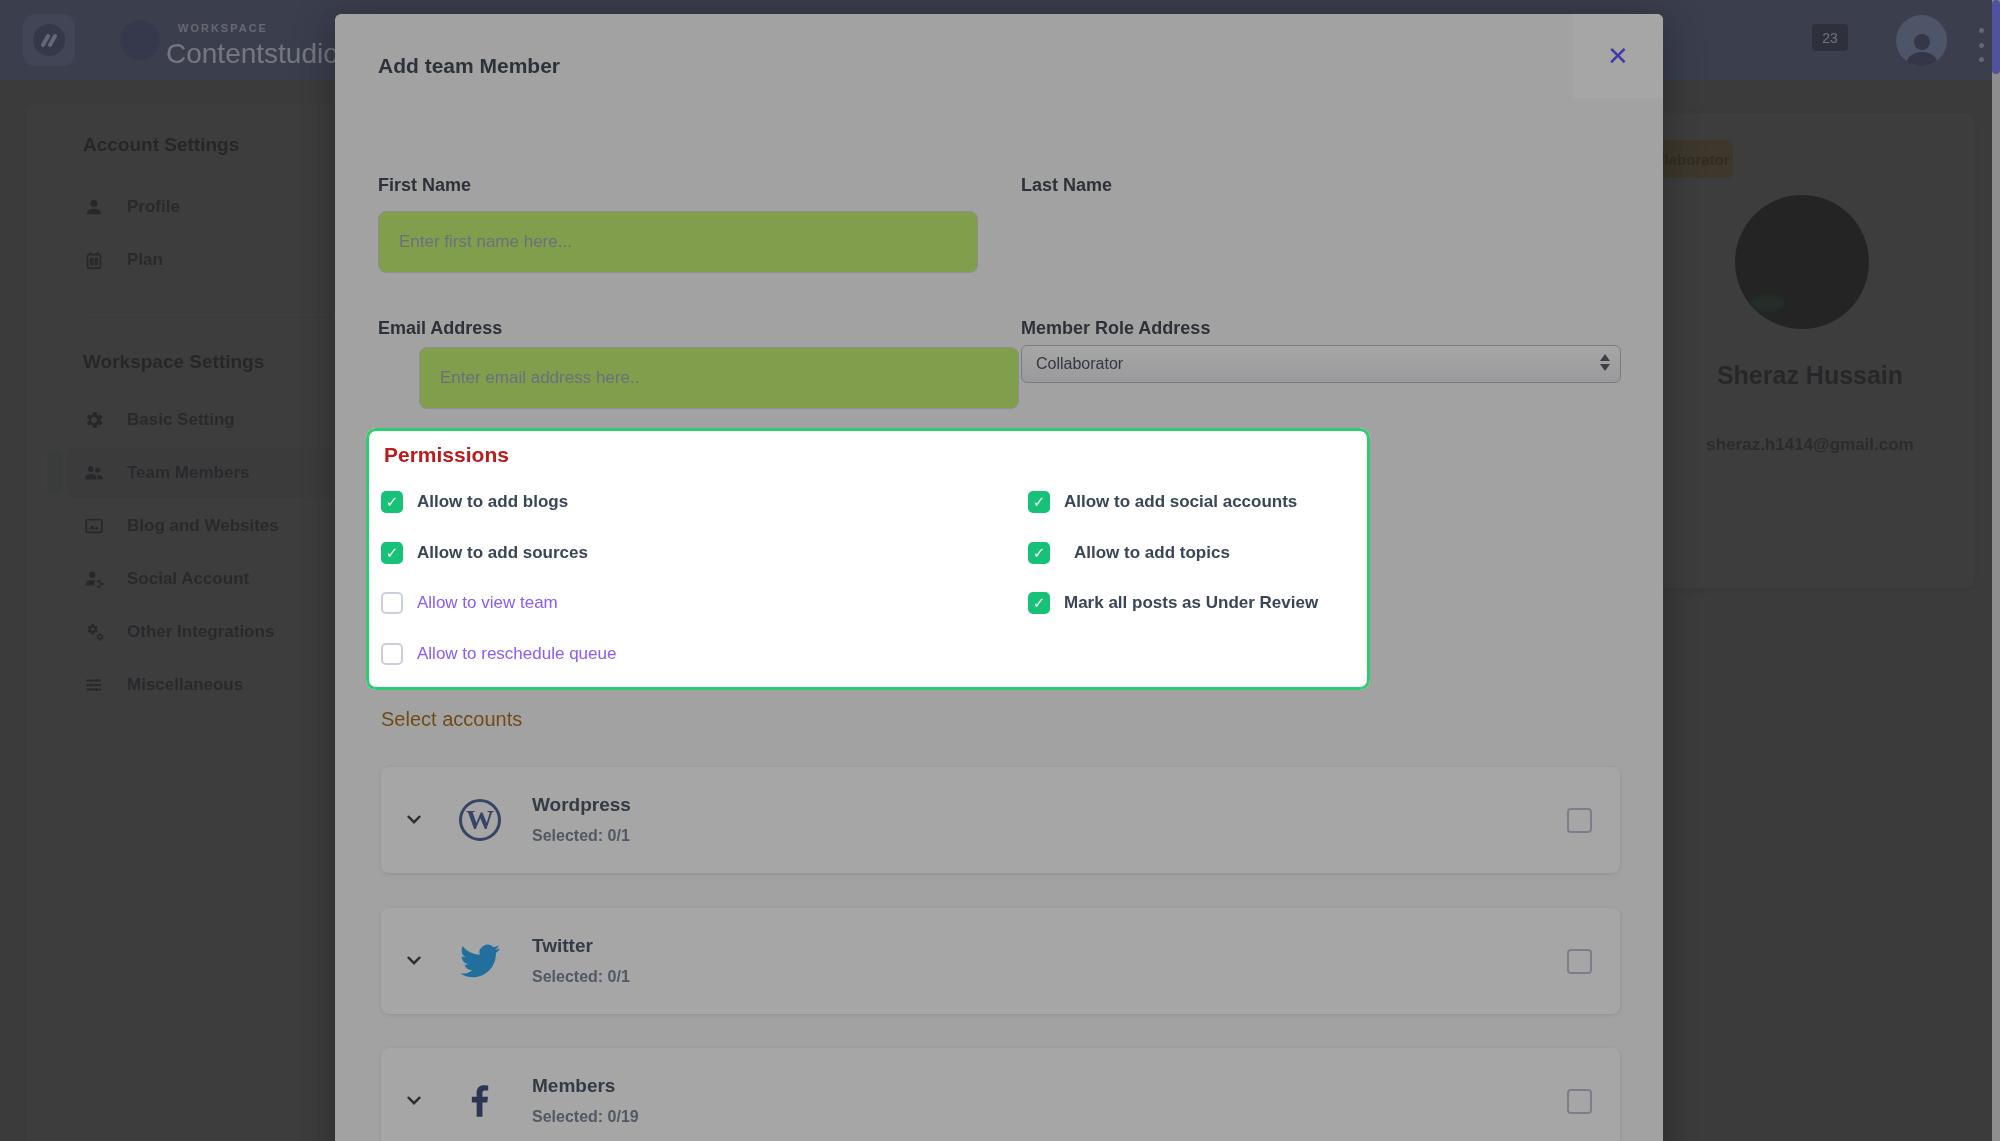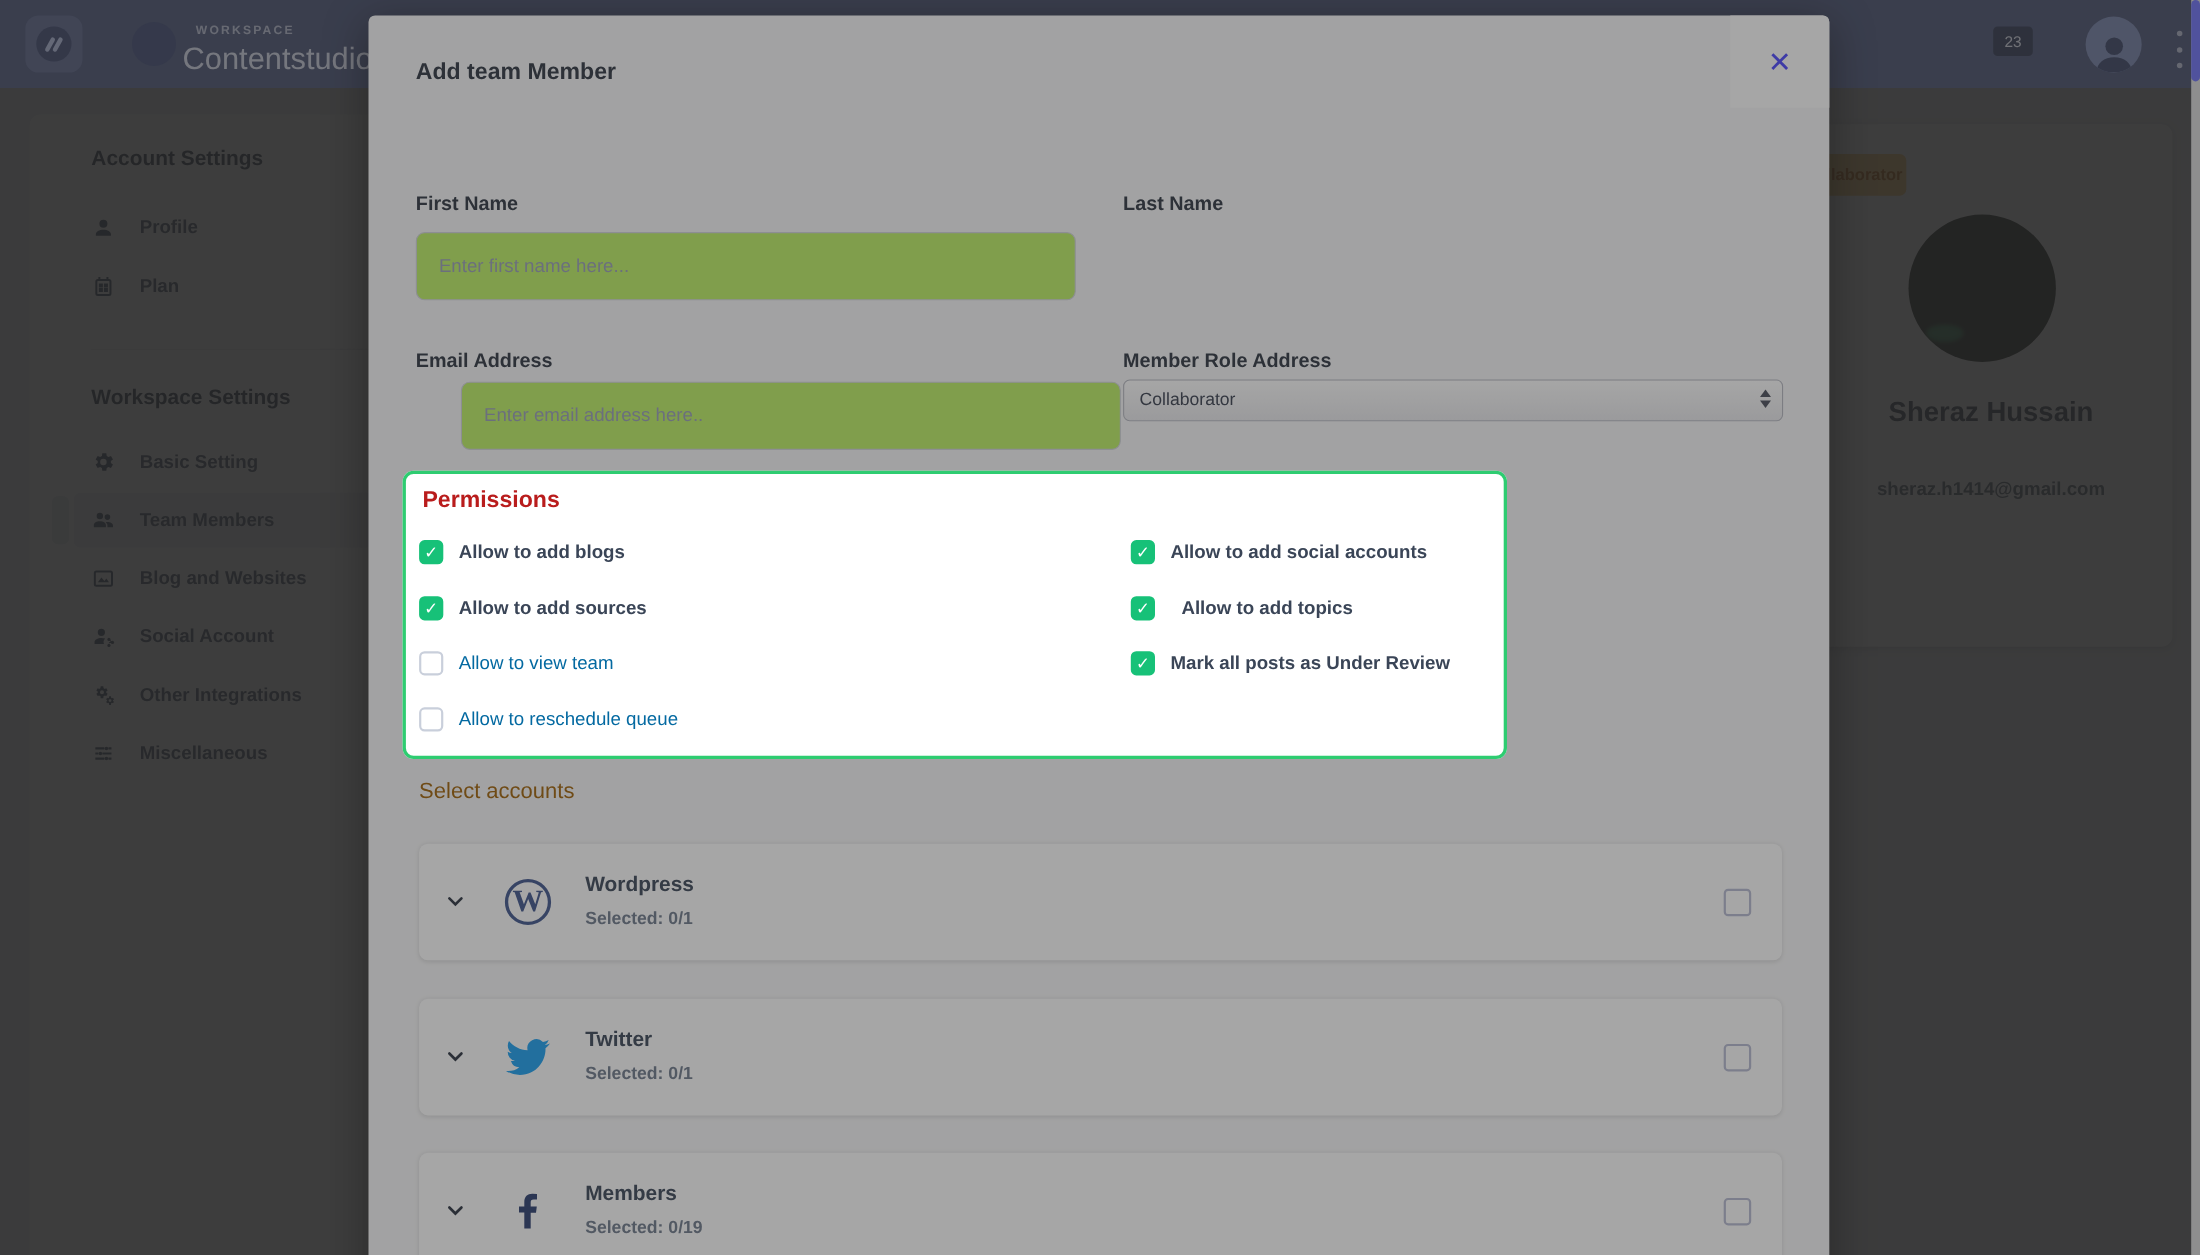--- a/index.html
+++ b/index.html
@@ -83,21 +83,21 @@
 
   
   .perm-panel { position:absolute; left:31px; top:414px; width:1004px; height:262px;
                 background:#ffffff; border-radius:10px; }
   .perm-title { position:absolute; left:18px; top:15px; font-size:21px; font-weight:bold; color:#b91c1c; }
   .perm-item { position:absolute; height:24px; display:flex; align-items:center; gap:14px; cursor:pointer; }
   .pcheck { width:22px; height:22px; border:2px solid #c9cfdb; border-radius:5px; background:#fff;
             display:flex; align-items:center; justify-content:center; flex:0 0 22px; }
   .perm-item.checked .pcheck { background:#17c178; border-color:#17c178; }
   .perm-item.checked .pcheck::after { content:"✓"; color:#ffffff; font-size:15px; font-weight:bold; }
-  .perm-label { font-size:17px; color:#0369a1; }
+  .perm-label { font-size:17px; color:#8b5cf6; }
   .perm-item.checked .perm-label { color:#3a4557; font-weight:bold; }
 
   
   .sa-title { position:absolute; left:46px; top:694px; font-size:20px; font-weight:normal; color:#a16207; }
   .acct-card { position:absolute; left:46px; width:1239px; height:106px; background:#ffffff;
                border-radius:8px; box-shadow:0 1px 5px rgba(0,0,0,0.13); }
   .acct-chevron { position:absolute; left:22px; top:41px; width:22px; height:22px; cursor:pointer; color:#2b3340; }
   .acct-icon { position:absolute; left:76px; top:30px; width:46px; height:46px;
                display:flex; align-items:center; justify-content:center; }
   .wp-ring { width:42px; height:42px; border:3px solid #40568e; border-radius:50%; color:#40568e;

